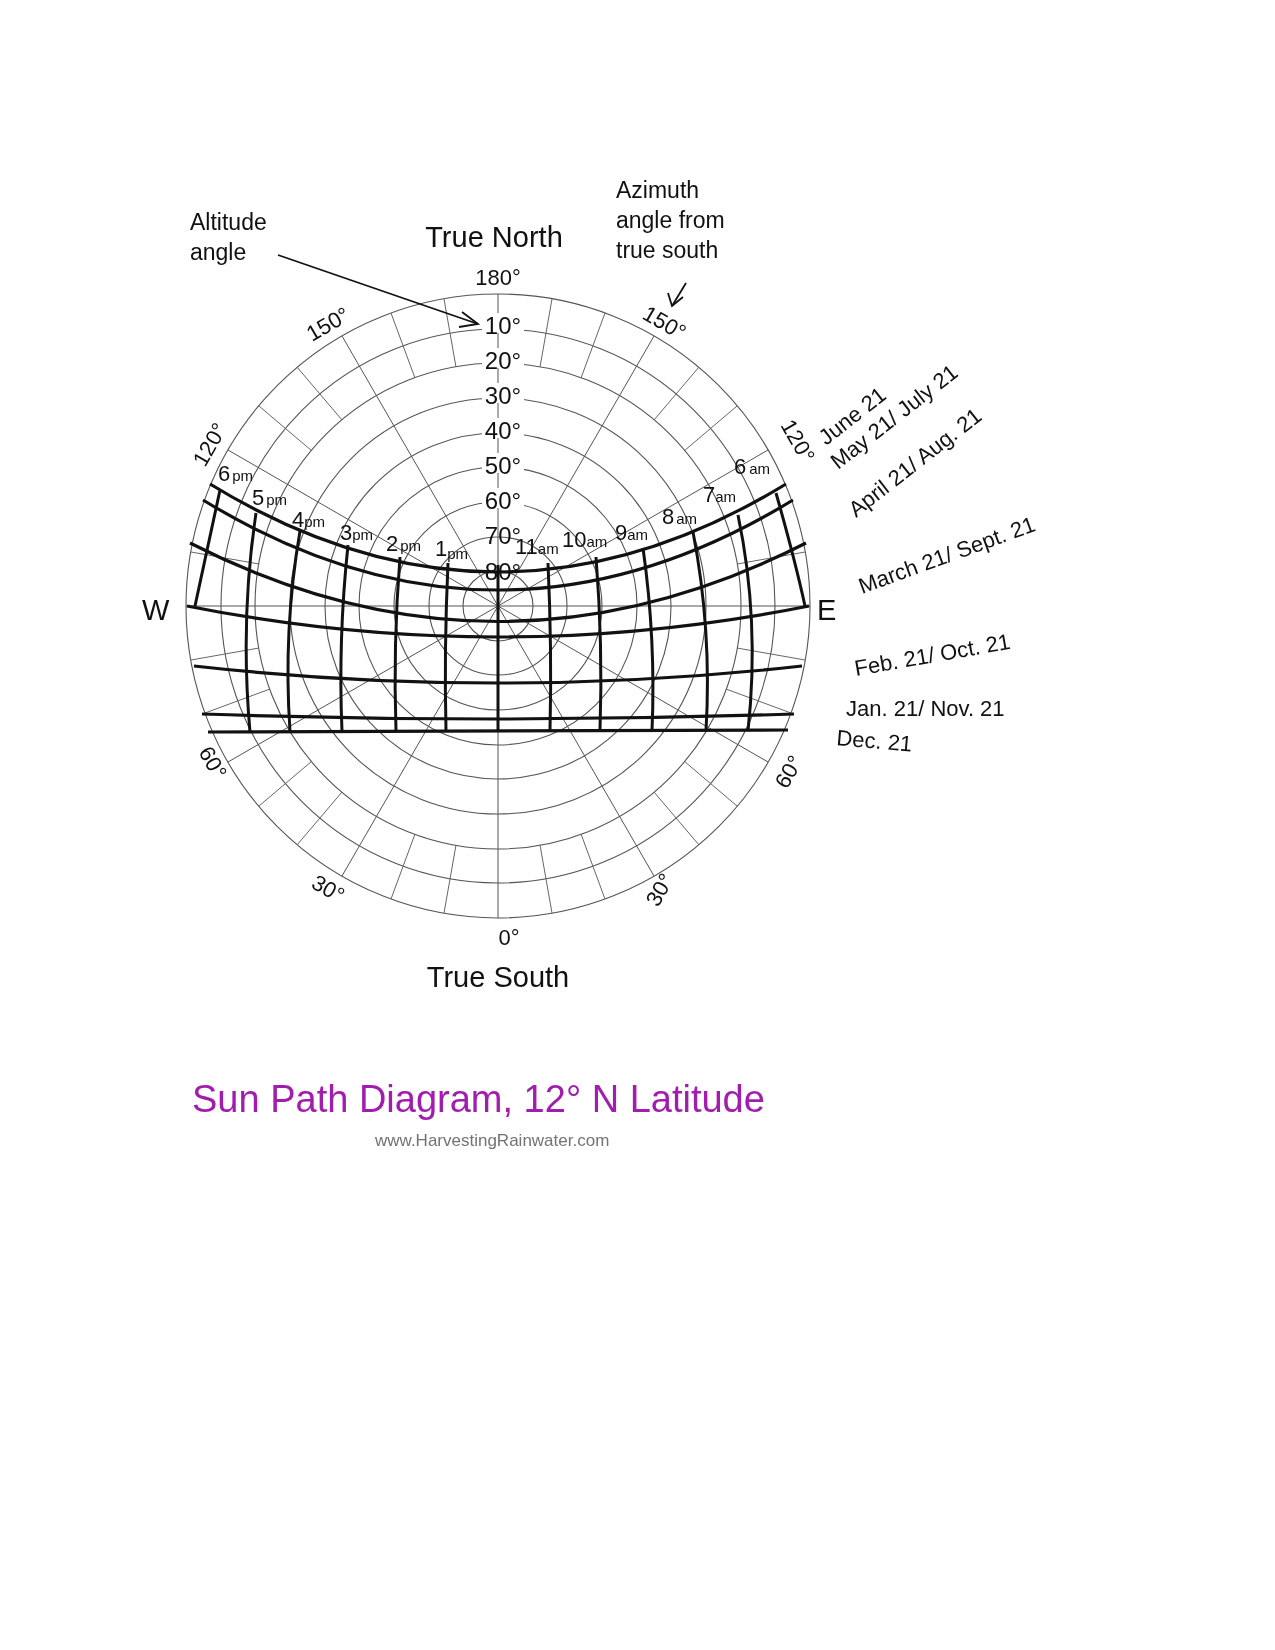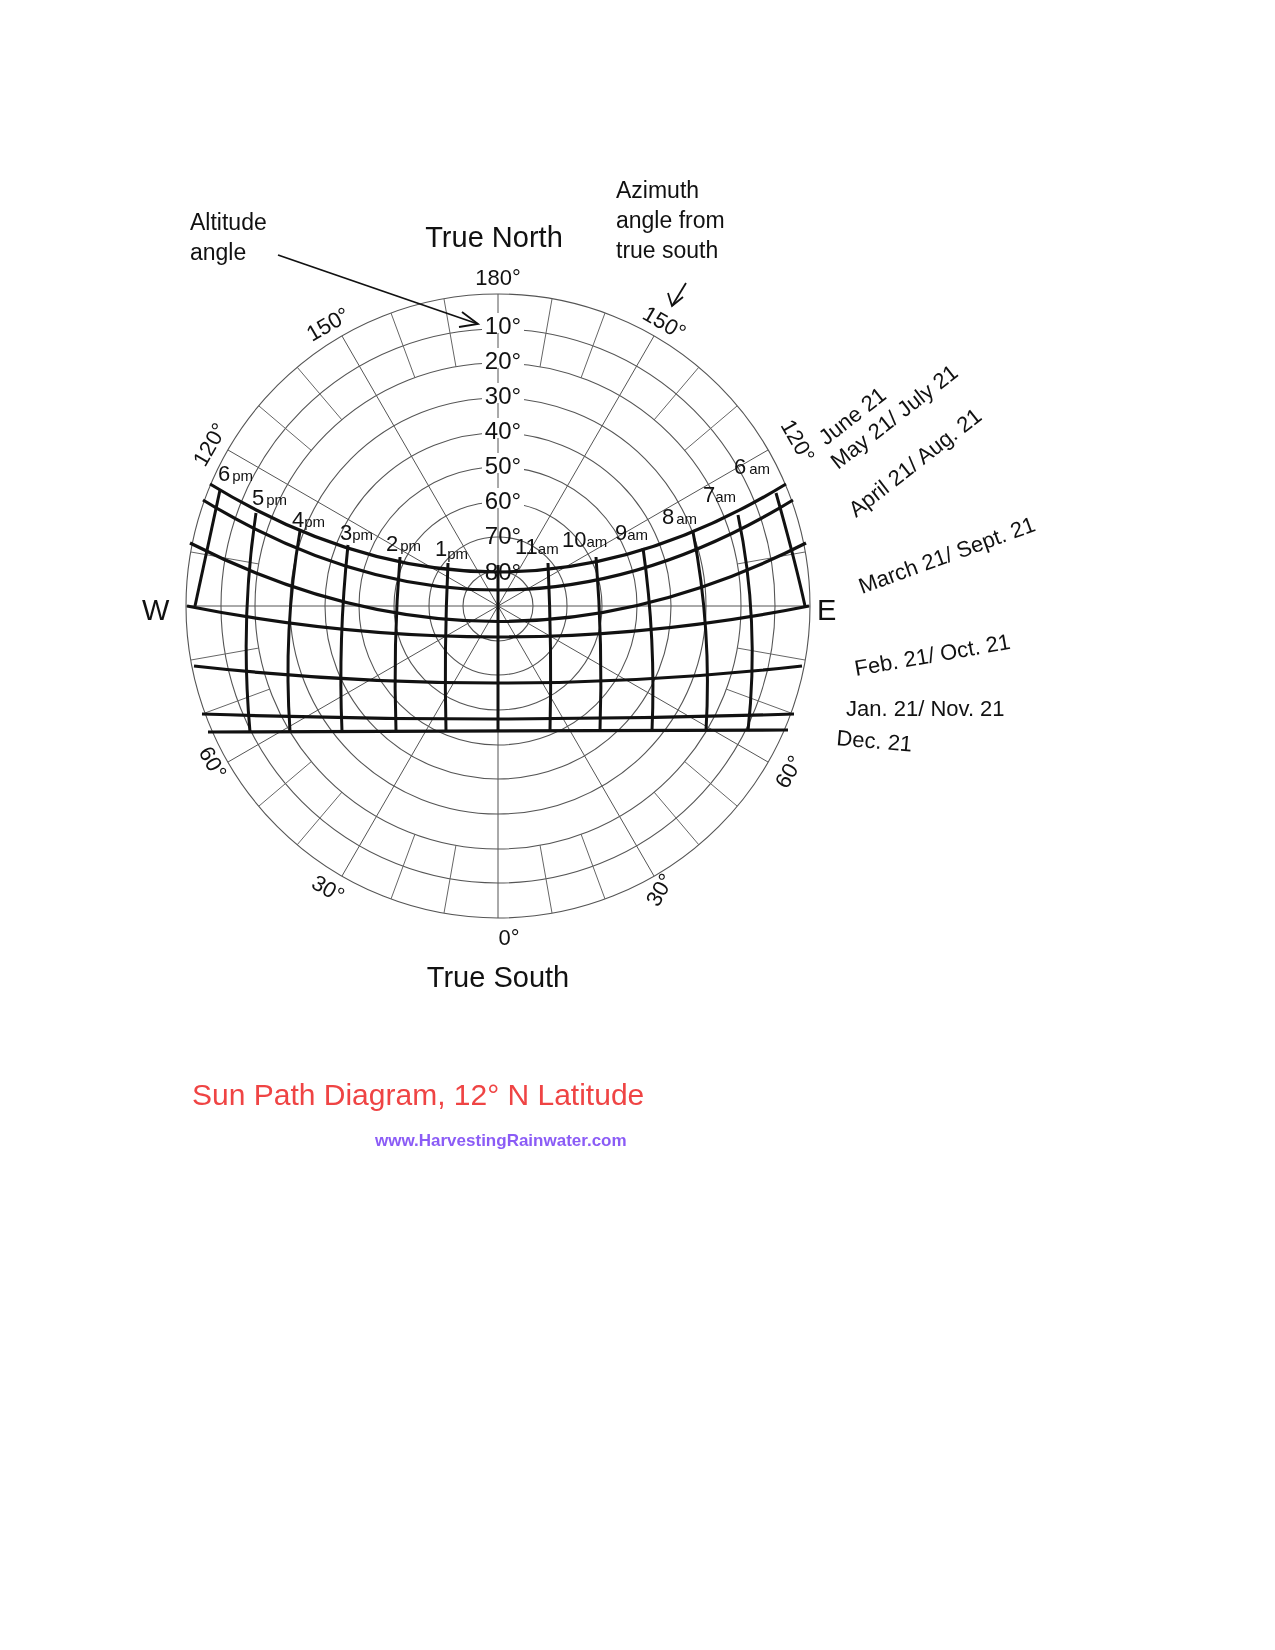--- a/index.html
+++ b/index.html
@@ -1,23 +1,23 @@
 <!DOCTYPE html>
 <html><head>
 <meta charset="utf-8">
 <style>
   html, body { margin: 0; padding: 0; background: #ffffff; }
   body { width: 1275px; height: 1650px; position: relative; overflow: hidden;
          font-family: "Liberation Sans", sans-serif; color: #111; }
   #diagram { position: absolute; left: 0; top: 0; }
   .lbl { font-family: "Liberation Sans", sans-serif; fill: #111; }
-  .title { position: absolute; left: 192px; top: 1078px; font-size: 30px;
-           font-family: "Liberation Sans", sans-serif; color: #ef4444; white-space: nowrap; }
-  .url { position: absolute; left: 375px; top: 1131px; font-size: 17px; font-weight: bold;
-         font-family: "Liberation Sans", sans-serif; color: #8b5cf6; white-space: nowrap; }
+  .title { position: absolute; left: 192px; top: 1078px; font-size: 38px;
+           font-family: "Liberation Sans", sans-serif; color: #a21caf; white-space: nowrap; }
+  .url { position: absolute; left: 375px; top: 1131px; font-size: 17px; font-weight: normal;
+         font-family: "Liberation Sans", sans-serif; color: #737373; white-space: nowrap; }
 </style>
 </head>
 <body>
 
 <svg id="diagram" width="1275" height="1650" viewBox="0 0 1275 1650" xmlns="http://www.w3.org/2000/svg">
 
   <g fill="none" stroke="#555" stroke-width="1.1">
     <circle cx="498" cy="606" r="312"></circle>
     <circle cx="498" cy="606" r="277"></circle>
     <circle cx="498" cy="606" r="243"></circle>

